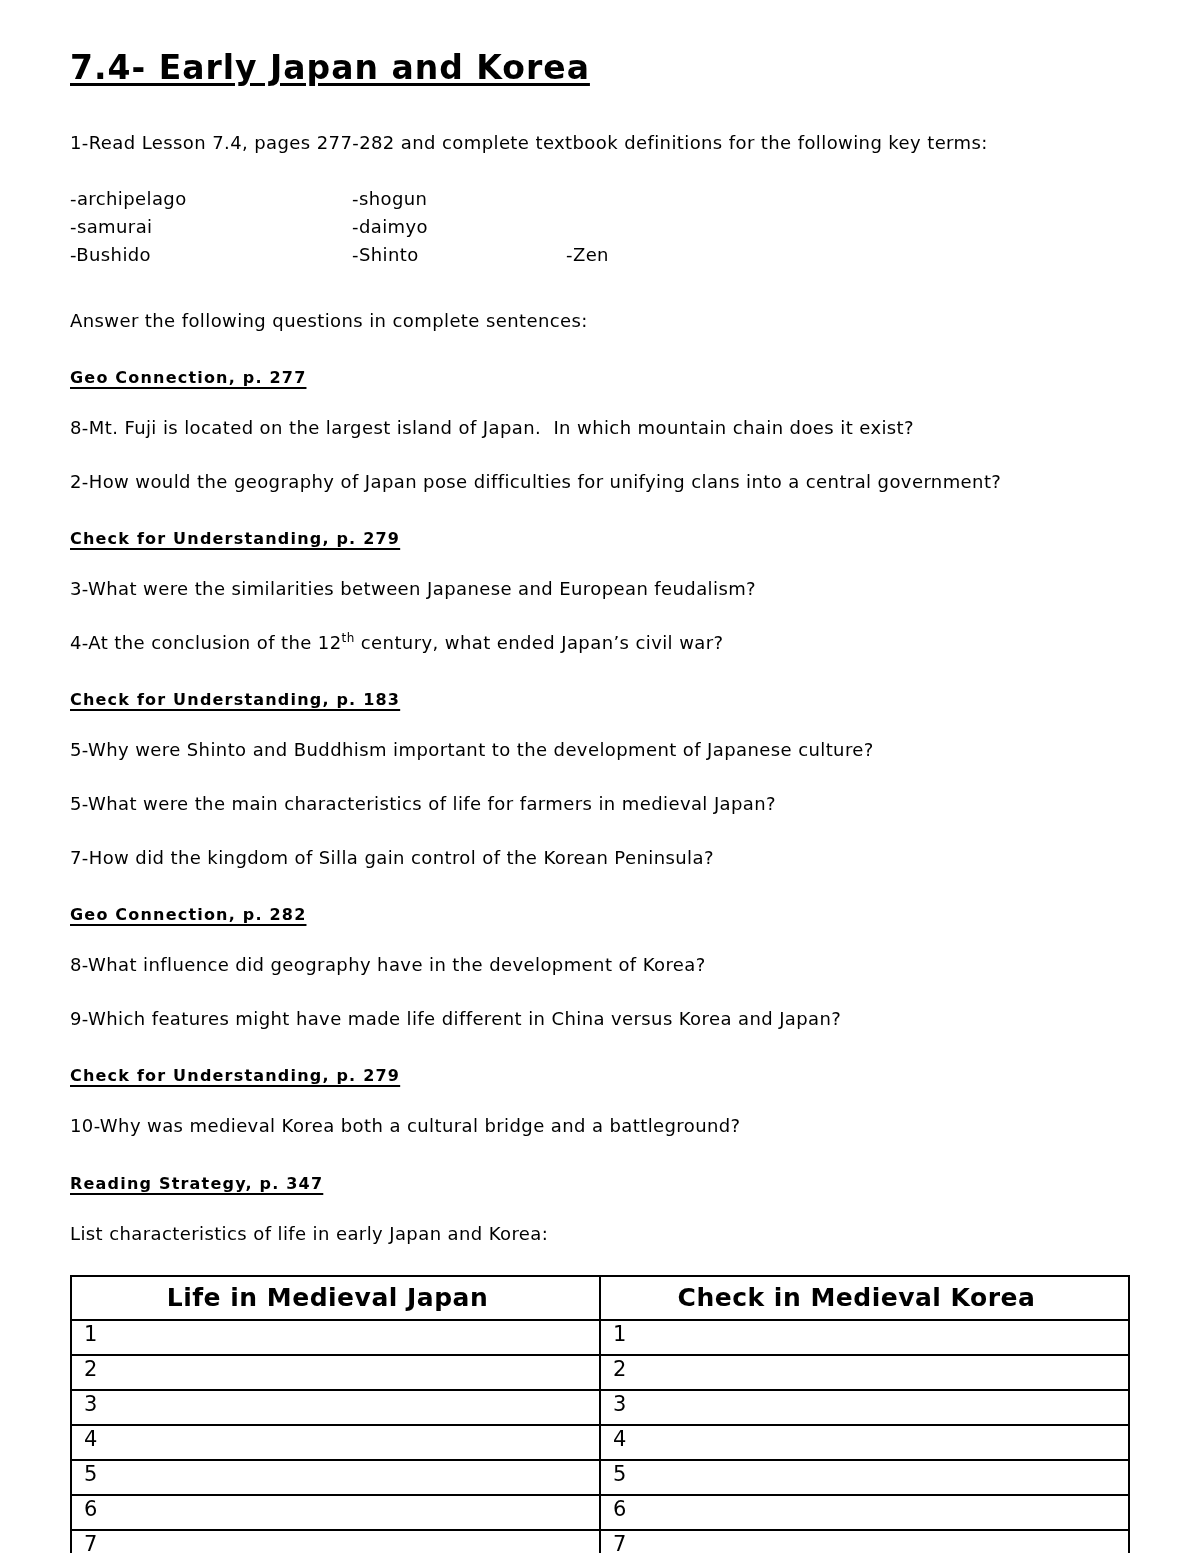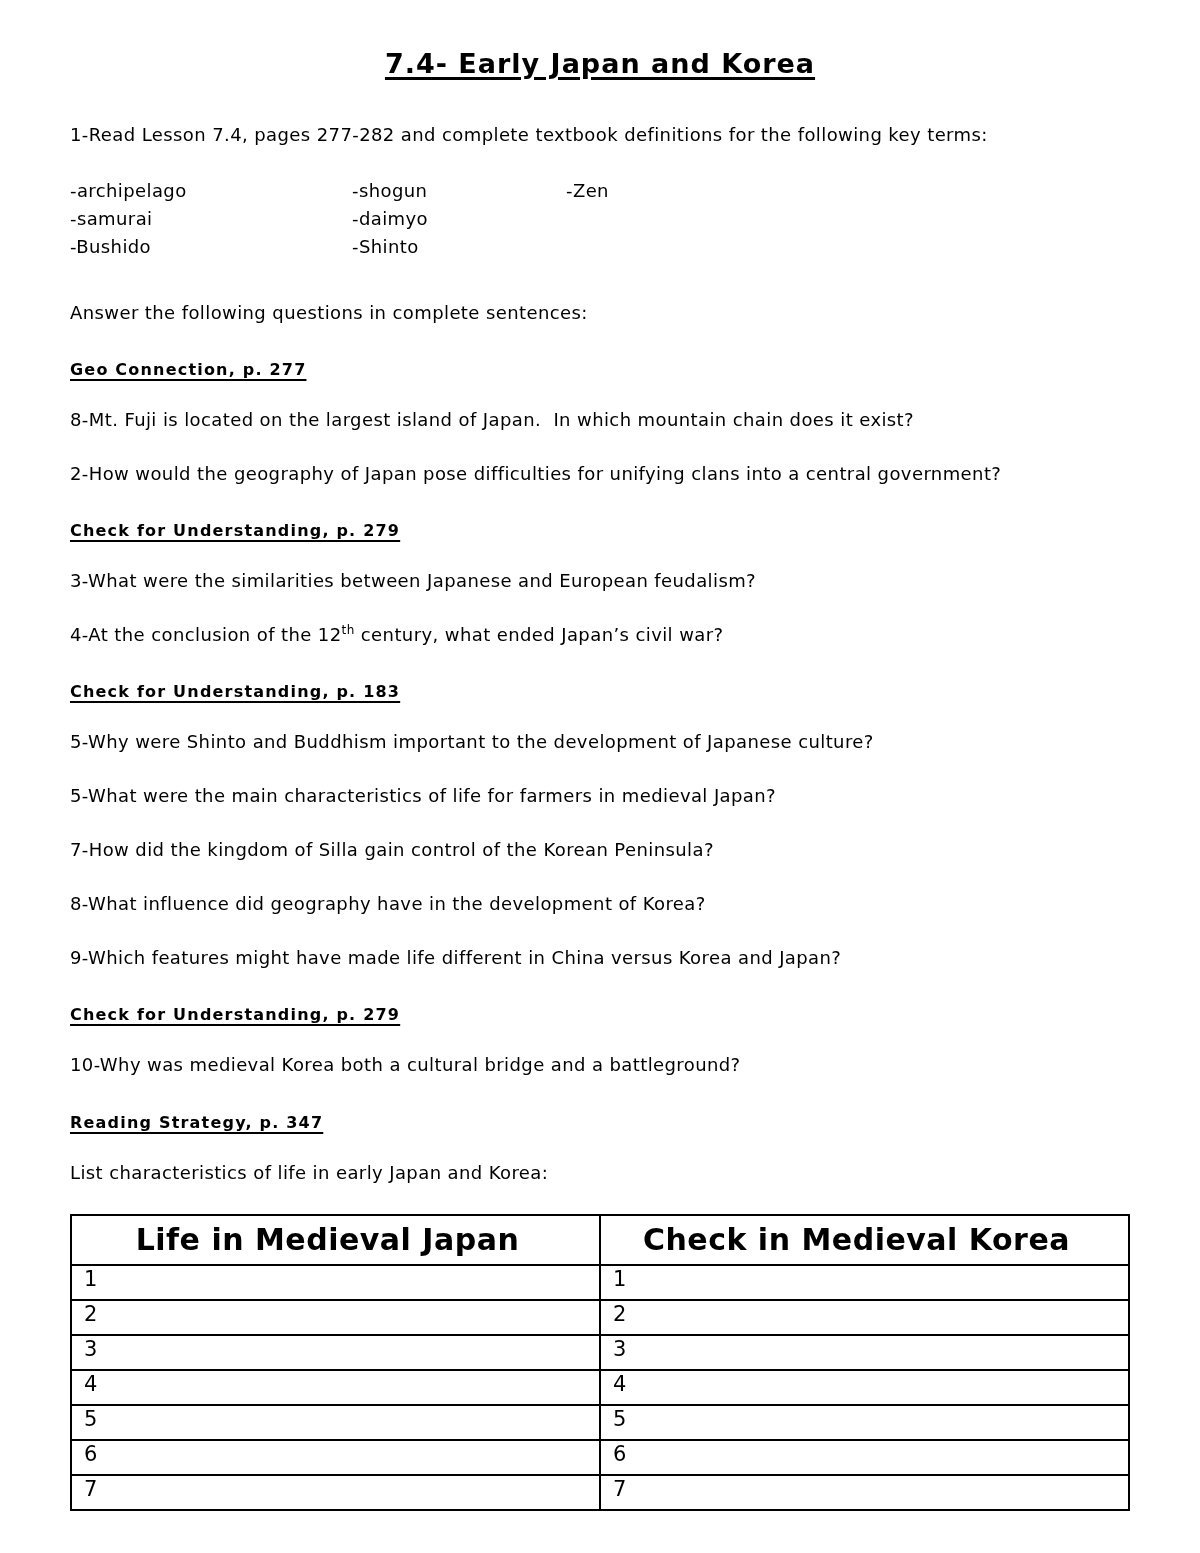--- a/index.html
+++ b/index.html
@@ -12,22 +12,21 @@
     width: 1200px;
     min-height: 1553px;
     font-family: "DejaVu Sans", "Liberation Sans", sans-serif;
     box-sizing: border-box;
   }
   .page {
     padding: 48px 70px 40px 70px;
     box-sizing: border-box;
   }
   .doc-title {
-    text-align: center;
-    font-size: 27px;
+    font-size: 33px;
     font-weight: bold;
     letter-spacing: 1px;
     text-decoration: underline;
     text-decoration-thickness: 2.5px;
     text-underline-offset: 4px;
     margin: 0 0 44px 0;
   }
   .body-text {
     font-size: 18px;
     letter-spacing: 0.4px;
@@ -35,20 +34,21 @@
     margin: 0 0 30px 0;
     white-space: pre-wrap;
   }
   .key-terms {
     display: flex;
     margin: 0 0 40px 0;
   }
   .term-col {
     display: flex;
     flex-direction: column;
+    justify-content: flex-end;
   }
   .term-col-1 { width: 282px; }
   .term-col-2 { width: 214px; }
   .term-col-3 { flex: 1; }
   .term {
     font-size: 18px;
     letter-spacing: 0.4px;
     line-height: 28px;
   }
   .section-heading {
@@ -71,21 +71,21 @@
     font-size: 12px;
     line-height: 0;
   }
   .chart-table {
     border-collapse: collapse;
     width: 1060px;
     margin-top: 16px;
   }
   .chart-table th {
     border: 2.5px solid #000000;
-    font-size: 30px;
+    font-size: 25px;
     font-weight: bold;
     text-align: center;
     padding: 6px 20px 7px 4px;
     letter-spacing: 0.5px;
   }
   .chart-table td {
     border: 2.5px solid #000000;
     font-size: 21px;
     text-align: left;
     vertical-align: top;
@@ -127,20 +127,21 @@
 
   <h2 class="section-heading">Check for Understanding, p. 279</h2>
   <p class="question">3-What were the similarities between Japanese and European feudalism?</p>
   <p class="question"><span>4-At the conclusion of the 12</span><sup>th</sup><span> century, what ended Japan’s civil war?</span></p>
 
   <h2 class="section-heading">Check for Understanding, p. 183</h2>
   <p class="question">5-Why were Shinto and Buddhism important to the development of Japanese culture?</p>
   <p class="question">5-What were the main characteristics of life for farmers in medieval Japan?</p>
   <p class="question">7-How did the kingdom of Silla gain control of the Korean Peninsula?</p>
 
+  <h2 class="section-heading">Geo Connection, p. 282</h2>
   <p class="question">8-What influence did geography have in the development of Korea?</p>
   <p class="question">9-Which features might have made life different in China versus Korea and Japan?</p>
 
   <h2 class="section-heading">Check for Understanding, p. 279</h2>
   <p class="question">10-Why was medieval Korea both a cultural bridge and a battleground?</p>
 
   <h2 class="section-heading">Reading Strategy, p. 347</h2>
   <p class="question">List characteristics of life in early Japan and Korea:</p>
 
   <table class="chart-table">

